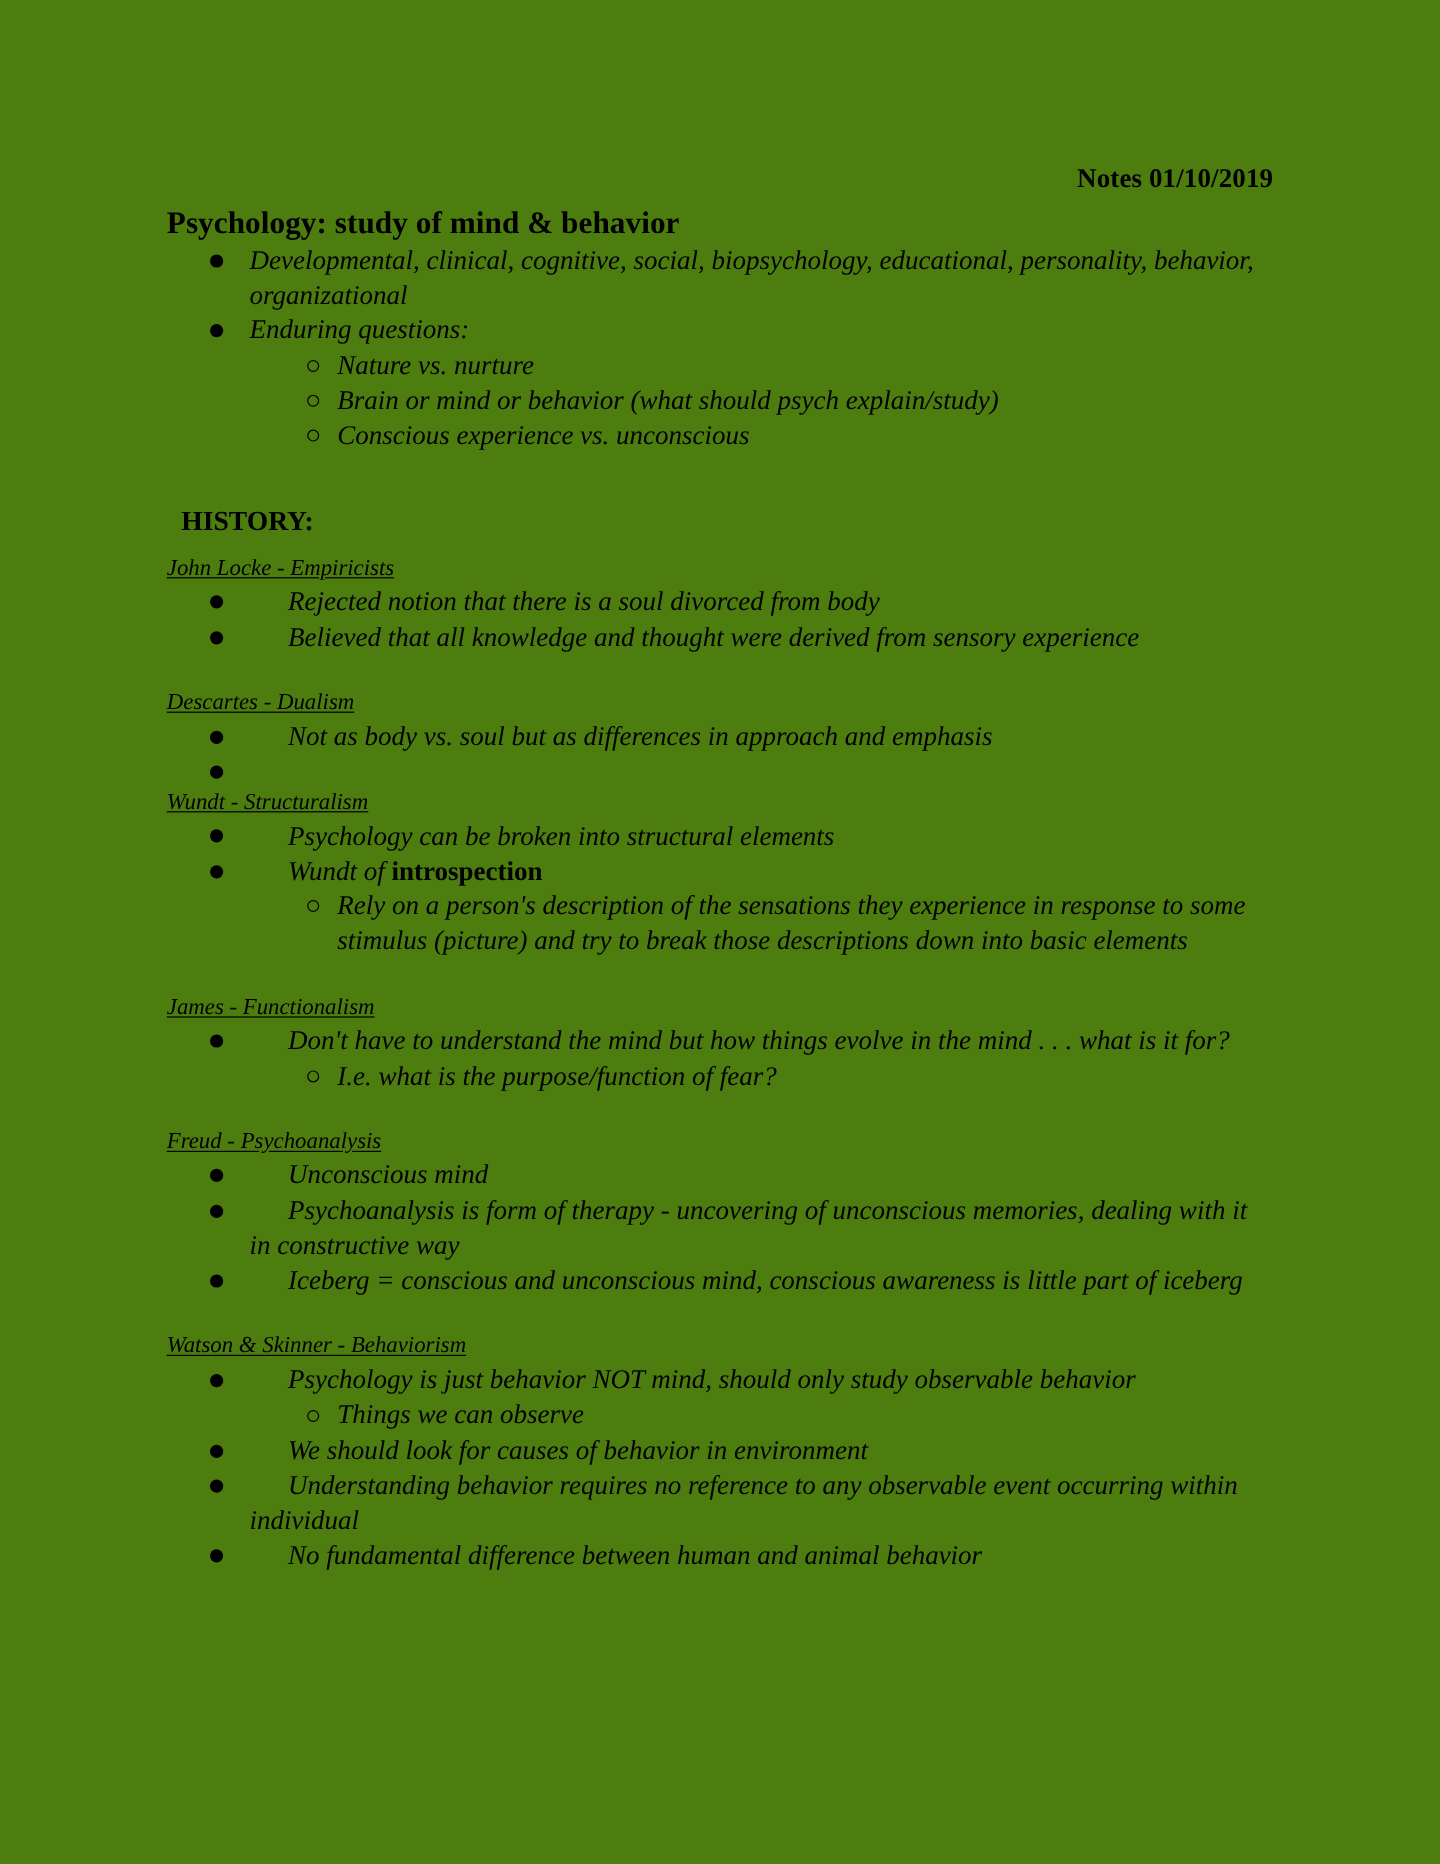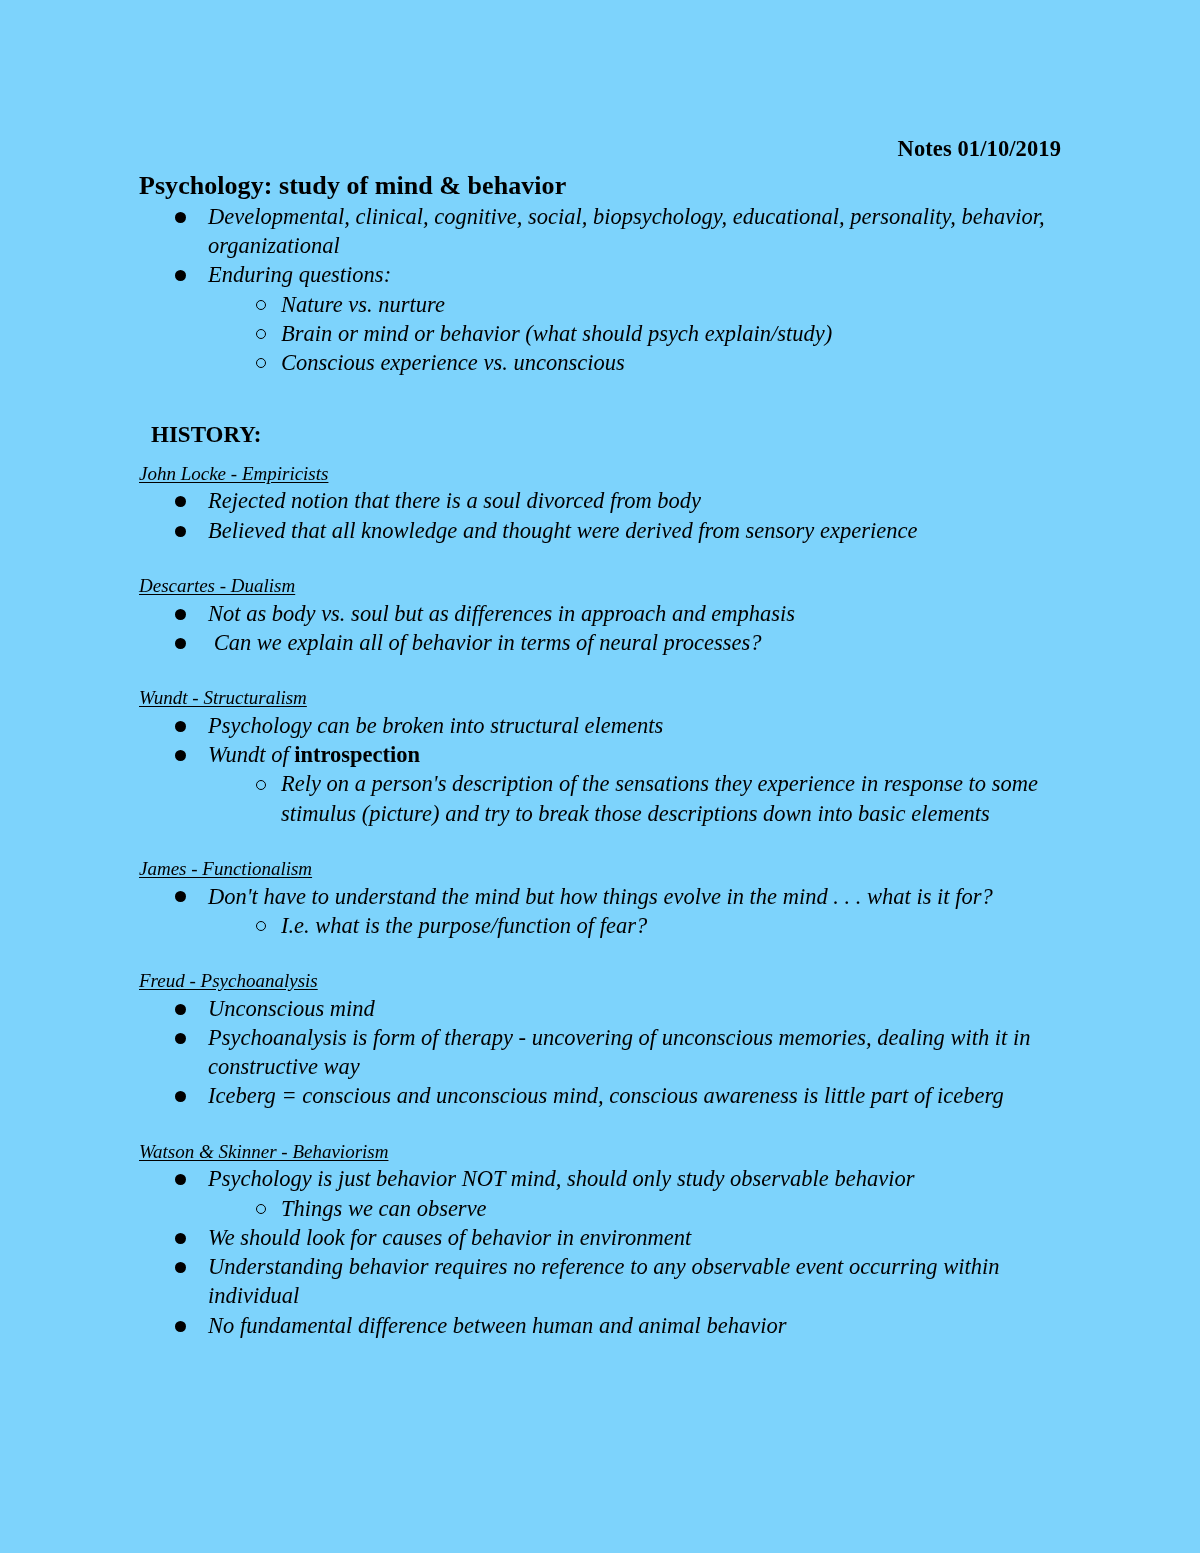--- a/index.html
+++ b/index.html
@@ -9,21 +9,21 @@
     background: #ffffff;
   }
   body {
     font-family: "Liberation Serif", "DejaVu Serif", serif;
     color: #000000;
   }
   .page {
     position: relative;
     width: 1200px;
     height: 1553px;
-    background: #7dd3fc;
+    background: #4d7c0f;
     overflow: hidden;
     box-sizing: border-box;
   }
   .content {
     position: absolute;
     left: 139px;
     top: 136px;
     width: 922px;
   }
 
@@ -106,21 +106,21 @@
     box-sizing: border-box;
     background: transparent;
   }
   .gap-md { height: 29px; }
   .gap-lg { height: 31px; }
 
   b.nonital {
     font-style: normal;
     font-weight: bold;
   }
-  .pre-space { white-space: pre-wrap; }
+  .pre-space { white-space: pre-wrap; margin-left: 32px; }
 </style>
 </head>
 <body>
 
 <div class="page">
   <div class="content">
 
     <div class="doc-date">Notes 01/10/2019</div>
 
     <div class="h-bold">Psychology: study of mind &amp; behavior</div>
@@ -157,21 +157,21 @@
     <div id="sections-host">
         <div class="h-sub-wrap"><div class="h-sub">John Locke - Empiricists</div></div>
         <ul class="lvl1">
           <li class="item"><span class="bullet-filled"></span><span class="pre-space">Rejected notion that there is a soul divorced from body</span></li>
           <li class="item"><span class="bullet-filled"></span><span class="pre-space">Believed that all knowledge and thought were derived from sensory experience</span></li>
         </ul>
         <div class="gap-md"></div>
         <div class="h-sub-wrap"><div class="h-sub">Descartes - Dualism</div></div>
         <ul class="lvl1">
           <li class="item"><span class="bullet-filled"></span><span class="pre-space">Not as body vs. soul but as differences in approach and emphasis</span></li>
-          <li class="item"><span class="bullet-filled"></span><span class="pre-space"> Can we explain all of behavior in terms of neural processes?</span></li>
+          <li class="item"><span class="bullet-filled"></span></li>
         </ul>
         <div class="gap-md"></div>
         <div class="h-sub-wrap"><div class="h-sub">Wundt - Structuralism</div></div>
         <ul class="lvl1">
           <li class="item"><span class="bullet-filled"></span><span class="pre-space">Psychology can be broken into structural elements</span></li>
           <li class="item"><span class="bullet-filled"></span><span class="pre-space">Wundt of</span><b class="nonital"> introspection</b><ul class="lvl2">
               <li class="item"><span class="bullet-hollow"></span><span>Rely on a person's description of the sensations they experience in response to some stimulus (picture) and try to break those descriptions down into basic elements</span></li>
             </ul></li>
         </ul>
         <div class="gap-md"></div>

